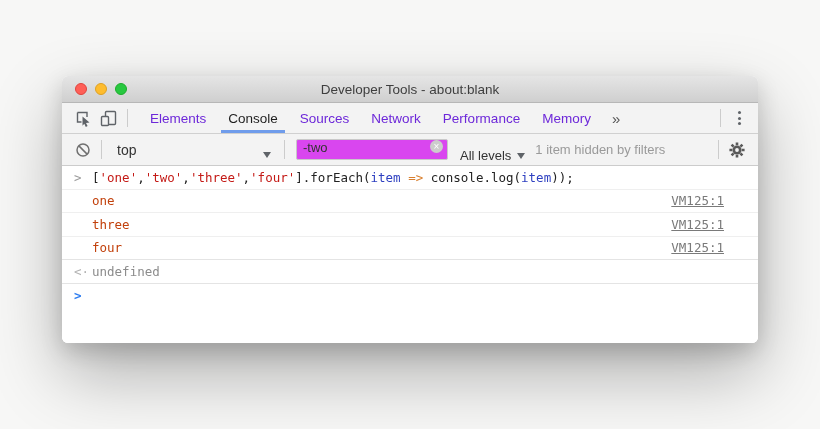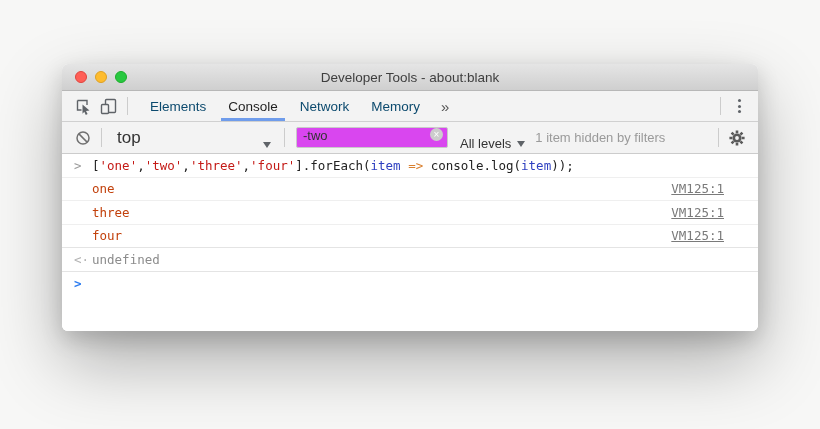--- a/index.html
+++ b/index.html
@@ -4,21 +4,21 @@
 <style>
   * { margin:0; padding:0; box-sizing:border-box; }
   html,body { width:820px; height:429px; }
   body {
     background:#f7f7f6;
     font-family:"Liberation Sans", sans-serif;
     position:relative;
     overflow:hidden;
   }
   .window {
-    position:absolute; left:62px; top:64px; width:696px; height:267px;
+    position:absolute; left:62px; top:76px; width:696px; height:267px;
     background:#ffffff; border-radius:6px;
     box-shadow:0 30px 70px rgba(0,0,0,0.30), 0 8px 22px rgba(0,0,0,0.16);
     display:flex; flex-direction:column; overflow:hidden;
   }
   
   .titlebar {
     height:27px; flex:0 0 27px;
     background:linear-gradient(#e5e5e5,#cfcfcf);
     border-bottom:1px solid #b7b7b7;
     display:flex; align-items:center; position:relative;
@@ -39,41 +39,41 @@
     display:flex; align-items:stretch; padding-left:8px;
   }
   .iconbtn {
     width:26px; display:flex; align-items:center; justify-content:center;
     color:#5f6368; cursor:pointer;
   }
   .vdiv { width:1px; background:#ccc; margin:6px 5px; }
   .tabs { display:flex; align-items:stretch; margin-left:6px; }
   .tab {
     position:relative; display:flex; align-items:center;
-    padding:0 11px; font-size:13.5px; color:#0c4a6e; cursor:pointer;
+    padding:0 11px; font-size:13.5px; color:#6d28d9; cursor:pointer;
   }
   .tab.active { color:#1f1f1f;text-align:center; }
   .tab.active::after {
     content:""; position:absolute; left:4px; right:4px; bottom:0;
     height:3px; background:#6f9ceb;
   }
   .tab-more { padding:0 10px; font-size:15px; color:#555; display:flex; align-items:center; cursor:pointer; }
   .tabbar-right { margin-left:auto; display:flex; align-items:stretch; padding-right:6px; }
   .kebab { flex-direction:column; gap:2.5px; }
   .kebab i { width:3px; height:3px; border-radius:50%; background:#5f6368; display:block; }
   
   .toolbar {
     height:32px; flex:0 0 32px; background:#f3f3f3;
     border-bottom:1px solid #ccc;
     display:flex; align-items:center; padding:0 8px 0 8px;
   }
   .toolbar .vdiv { align-self:stretch; margin:6px 5px; }
   .context-select {
     width:172px; display:flex; align-items:flex-end; justify-content:space-between;
-    padding:0 8px 0 10px; font-size:17px; color:#333; cursor:pointer;
+    padding:0 8px 0 10px; font-size:14px; color:#333; cursor:pointer;
   }
   .caret-down {
     width:0; height:0; border-left:4.5px solid transparent;
     border-right:4.5px solid transparent; border-top:6px solid #5f6368;
   }
   .filter-box {
     width:152px; height:21px; background:#d946ef; border:1px solid #c9c9c9;
     border-radius:2px; margin-left:6px; display:flex; align-items:flex-start; padding:0 4px 0 6px;
   }
   .filter-box input {
@@ -144,21 +144,23 @@
         <svg width="18" height="18" viewBox="0 0 18 18">
           <rect x="5.5" y="2.5" width="10" height="13" rx="1" fill="none" stroke="#5f6368" stroke-width="1.4"></rect>
           <rect x="1.5" y="7.5" width="7" height="9" rx="1" fill="#f3f3f3" stroke="#5f6368" stroke-width="1.4"></rect>
         </svg>
       </span>
     </div>
     <div class="vdiv"></div>
     <div class="tabs">
       <div class="tab">Elements</div>
       <div class="tab active">Console</div>
+      <div class="tab">Sources</div>
       <div class="tab">Network</div>
+      <div class="tab">Performance</div>
       <div class="tab">Memory</div>
       <div class="tab-more">»</div>
     </div>
     <div class="tabbar-right">
       <div class="vdiv"></div>
       <div class="iconbtn kebab">
         <i></i>
           <i></i>
           <i></i>
       </div>

